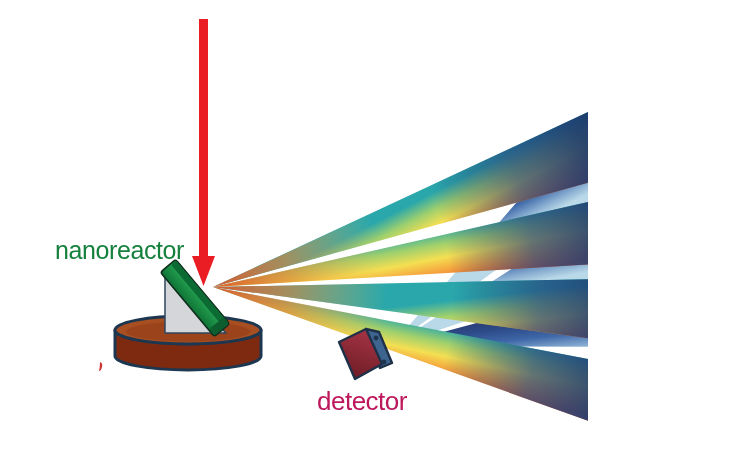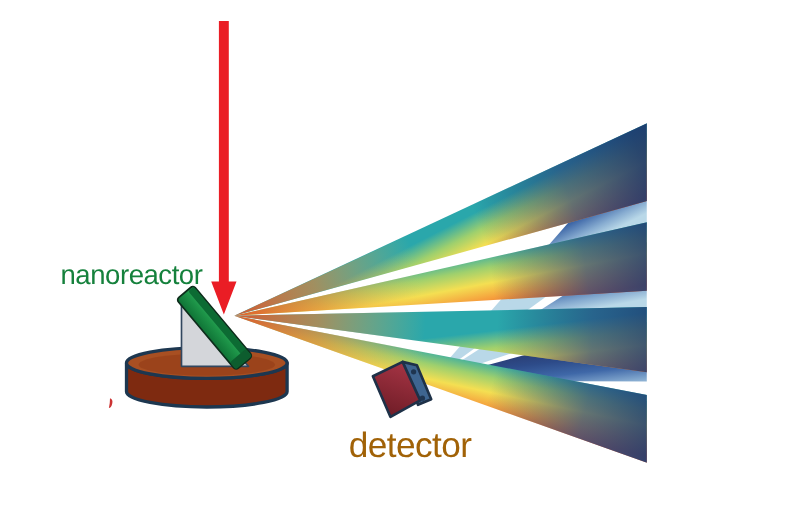--- a/index.html
+++ b/index.html
@@ -6,21 +6,21 @@
   .stage{
     position:relative;
     width:588px;height:472px;
     background:#ffffff;
     overflow:hidden;
     font-family:"Liberation Sans",sans-serif;
   }
   .stage svg{position:absolute;left:0;top:0;}
   .label{position:absolute;white-space:nowrap;font-family:"Liberation Sans",sans-serif;font-weight:400;}
   .label-nanoreactor{left:55px;top:236px;font-size:25px;letter-spacing:-0.4px;color:#15813c;}
-  .label-detector{left:317px;top:386px;font-size:32px;letter-spacing:-0.5px;color:#a16207;}
+  .label-detector{left:317px;top:386px;font-size:26px;letter-spacing:-0.5px;color:#be185d;}
 </style>
 </head>
 <body>
 
 <div class="stage">
 
   <svg width="731" height="472" viewBox="0 0 731 472">
     <defs>
 
       <linearGradient id="ga1" gradientUnits="userSpaceOnUse" x1="601" y1="106" x2="634" y2="170">

